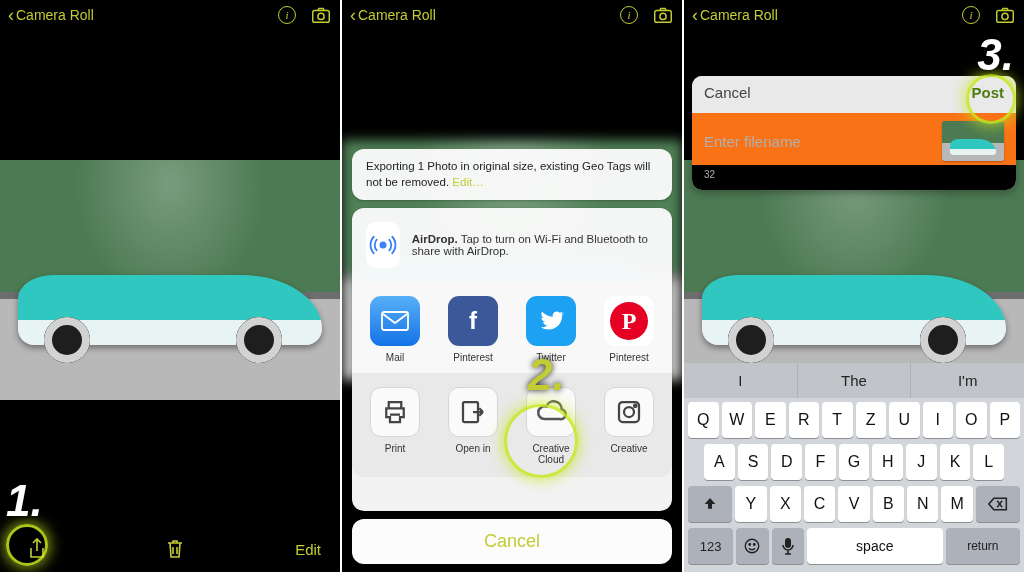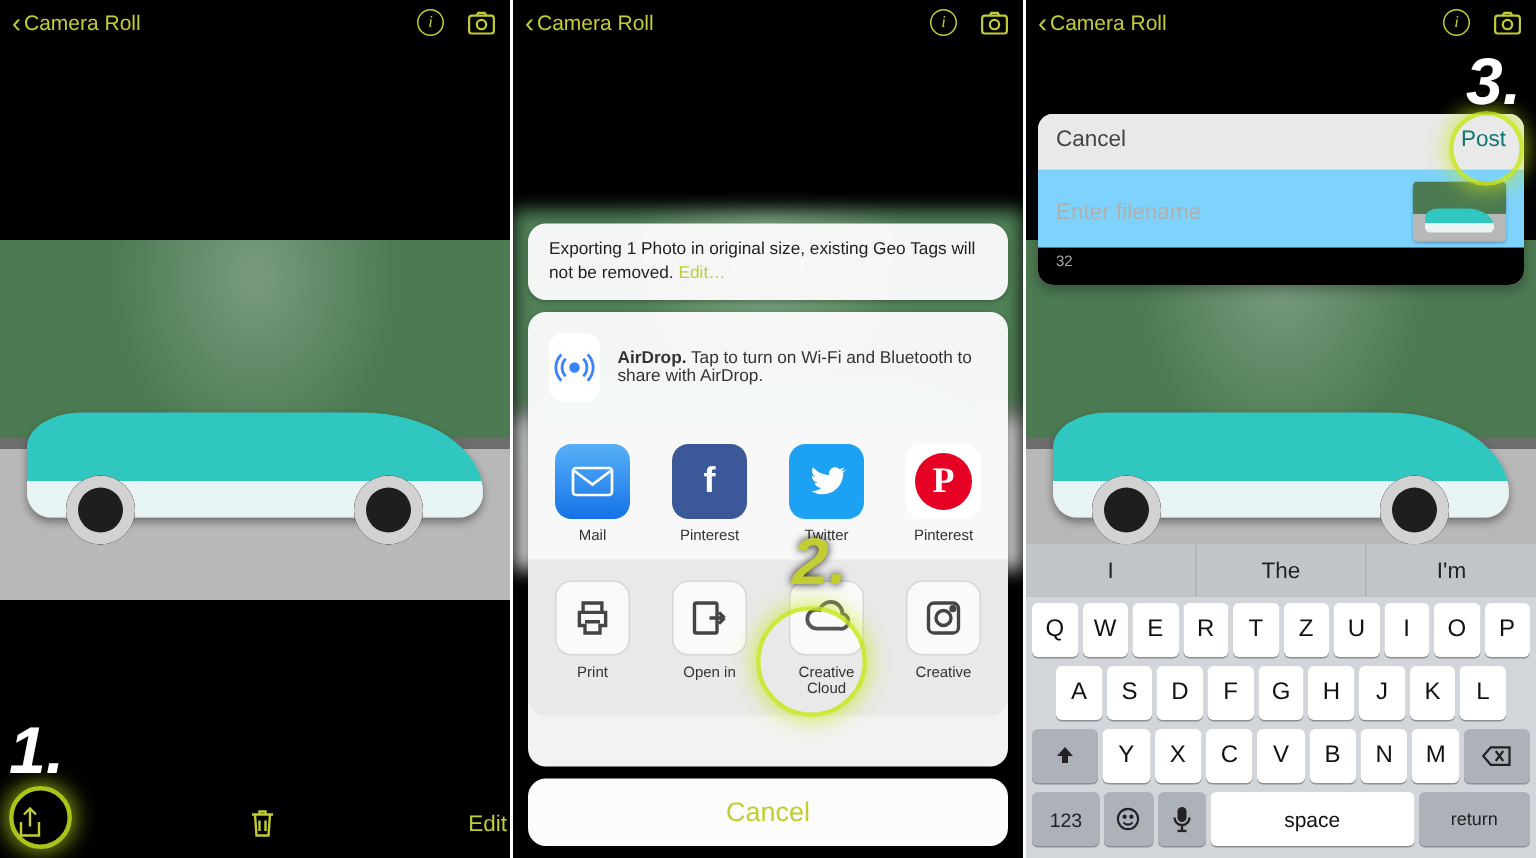--- a/index.html
+++ b/index.html
@@ -23,21 +23,21 @@
     background:linear-gradient(to bottom,#2fc7c0 0 65%,#e8f4f3 65% 100%);
     border-radius:40px 90px 18px 18px / 26px 60px 18px 18px;
     box-shadow:0 3px 6px rgba(0,0,0,0.4);
   }
   .car-body:before,.car-body:after{
     content:""; position:absolute; width:46px; height:46px; background:#1e1e1e; border-radius:50%; bottom:-18px;
     box-shadow:inset 0 0 0 8px #d2d2d2, inset 0 0 0 12px #1e1e1e;
   }
   .car-body:before{ left:26px; }
   .car-body:after{ right:40px; }
-  .bottom-toolbar { position:absolute; left:0; right:0; bottom:0; height:46px; background:#000; display:flex; align-items:center; padding:0 2px; color:#c2cc33; }
+  .bottom-toolbar { position:absolute; left:0; right:0; bottom:0; height:46px; background:#000; display:flex; align-items:center; padding:0 19px; color:#c2cc33; }
   .bottom-toolbar .tool { width:36px; display:flex; justify-content:center; }
   .bottom-toolbar .spacer { flex:1; }
   .bottom-toolbar .edit-link { font-size:15px; }
   .highlight-ring { position:absolute; border:3px solid rgba(200,230,30,0.85); border-radius:50%; box-shadow:0 0 14px 2px rgba(200,230,30,0.7); pointer-events:none; }
   .step-label { position:absolute; color:#fff; font-size:44px; font-weight:600; font-style:italic; text-shadow:0 0 6px rgba(0,0,0,0.9); pointer-events:none; }
 
   
   .blur-bg { position:absolute; inset:30px 0 0 0; filter:blur(6px) brightness(1.05); }
   .share-sheet { position:absolute; left:10px; right:10px; top:120px; bottom:8px; border-radius:12px; overflow:visible; display:flex; flex-direction:column;margin-top:29px; }
   .sheet-card { background:rgba(250,250,250,0.97); border-radius:12px; margin-bottom:8px; box-shadow:0 1px 3px rgba(0,0,0,0.25); }
@@ -56,22 +56,22 @@
   .ic-pin .p { width:38px;height:38px;border-radius:50%;background:#e60023;display:flex;align-items:center;justify-content:center;font-weight:700;font-family:Georgia,serif;font-size:24px; }
   .action-row { display:flex; justify-content:space-around; padding:14px 4px 12px 4px; background:rgba(232,232,232,0.97); border-radius:0 0 12px 12px; }
   .action-item { width:66px; text-align:center; font-size:10px; color:#333; }
   .action-item .act-icon { width:50px; height:50px; border-radius:11px; margin:0 auto 6px auto; background:#fafafa; border:1px solid #d6d6d6; display:flex; align-items:center; justify-content:center; }
   .cancel-btn { background:#fcfcfc; border-radius:12px; text-align:center; padding:12px 0; color:#c2cc33; font-size:18px; font-weight:500; }
 
   
   .post-card { position:absolute; left:8px; right:8px; top:76px; background:#f3f3f3; border-radius:10px; box-shadow:0 3px 8px rgba(0,0,0,0.3); overflow:hidden; }
   .post-hdr { display:flex; align-items:center; justify-content:space-between; padding:8px 12px 12px 12px; background:#e9e9ea; font-size:15px; color:#333; }
   .post-hdr .cancel { color:#444; }
-  .post-hdr .post { color:#0f766e; font-weight:400; }
-  .post-body { display:flex; padding:8px 12px 4px 12px; background:#7dd3fc;justify-content:center; }
+  .post-hdr .post { color:#4d7c0f; font-weight:700; }
+  .post-body { display:flex; padding:8px 12px 4px 12px; background:#f97316;justify-content:center; }
   .post-body input { border:0; outline:0; flex:1; font-size:15px; color:#333; background:transparent; }
   .post-body input::placeholder { color:#b0b0b0; }
   .post-body .thumb { width:62px; height:40px; border-radius:3px; overflow:hidden; box-shadow:0 1px 2px rgba(0,0,0,0.3); }
   .post-body .thumb .mini-car { width:100%; height:100%;
     background:linear-gradient(to bottom,#4c7a52 0 55%,#b8b8b8 55% 100%); position:relative; }
   .post-body .thumb .mini-car:after{ content:""; position:absolute; left:8px; right:8px; top:46%; height:38%;
     background:linear-gradient(to bottom,#2fc7c0 0 60%,#e8f4f3 60% 100%); border-radius:10px 20px 4px 4px/7px 14px 4px 4px; }
   .post-count { font-size:10px; color:#aaa; padding:4px 12px 10px 12px; background:#000000; }
   .post-action-row { display:flex; justify-content:space-between; padding:12px 14px; background:#f3f3f3; font-size:14px; }
   .post-action-row .lbl { color:#222; }

